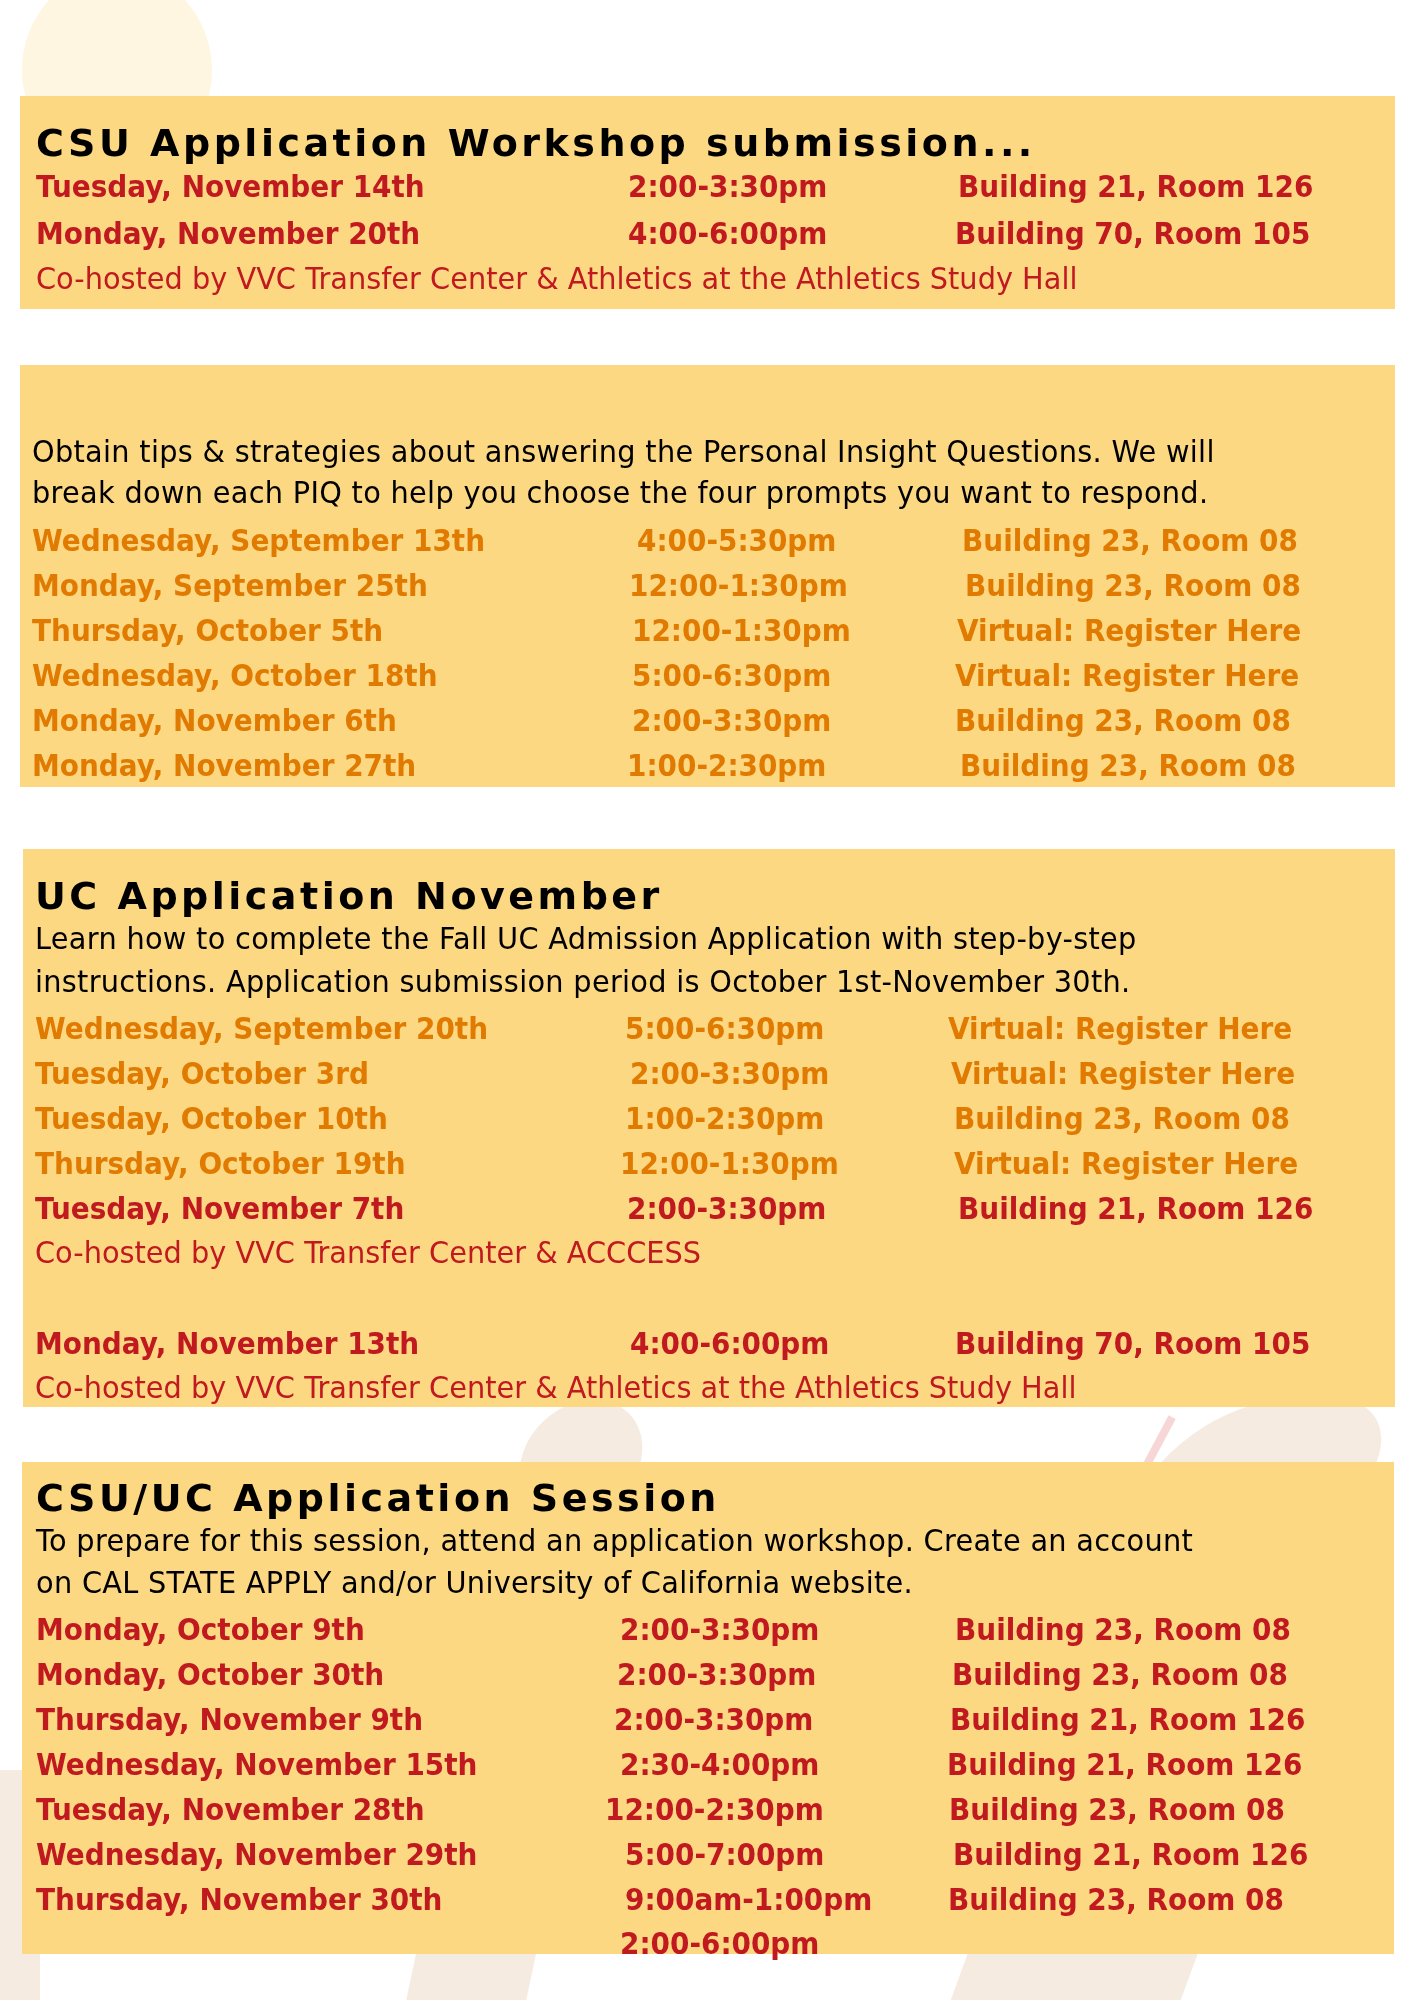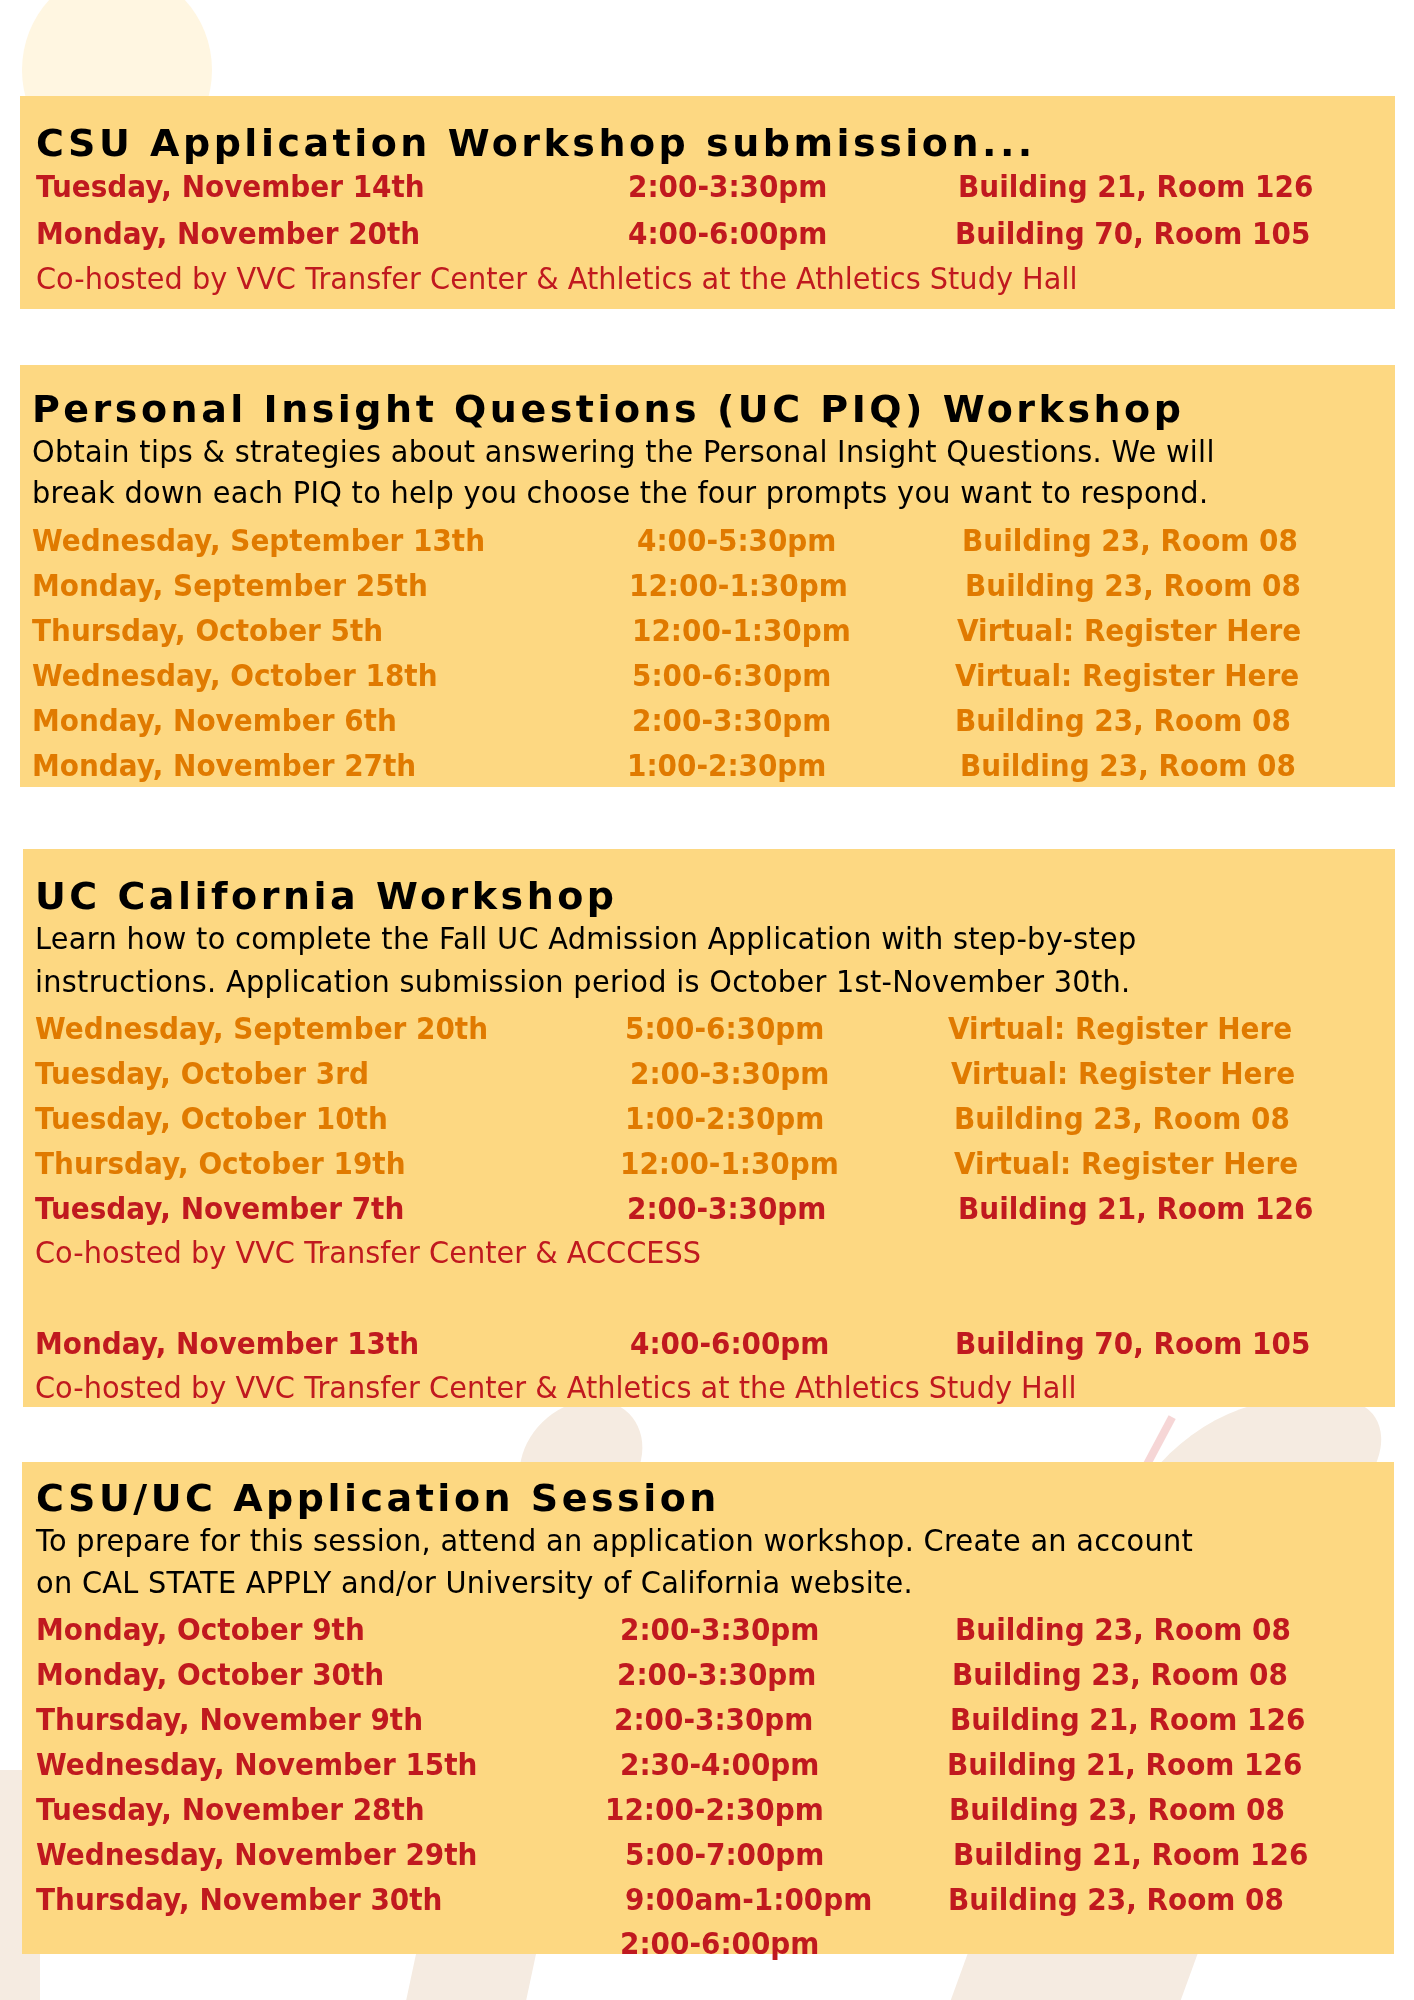--- a/index.html
+++ b/index.html
@@ -36,21 +36,20 @@
   </div>
   <div>
     <div class="line row-cell" style="left:16px; top:137px; color:#C0191F;">Monday, November 20th</div>
     <div class="line row-cell" style="left:608px; top:137px; color:#C0191F;">4:00-6:00pm</div>
     <div class="line row-cell" style="left:935px; top:137px; color:#C0191F;">Building 70, Room 105</div>
   </div>
   <div class="line cohost" style="left:16px; top:183px; color:#C0191F;">Co-hosted by VVC Transfer Center &amp; Athletics at the Athletics Study Hall</div>
 </div>
 
 <div class="box" style="left:20px; top:365px; width:1375px; height:422px;">
-  <div class="line title" style="left:12px; top:44px;">Personal Insight Questions (UC PIQ) Workshop</div>
   <div class="line desc" style="left:12px; top:87px;">Obtain tips &amp; strategies about answering the Personal Insight Questions. We will</div>
   <div class="line desc" style="left:12px; top:128px;">break down each PIQ to help you choose the four prompts you want to respond.</div>
 
   <div>
     <div class="line row-cell" style="left:12px; top:175px; color:#E07A00;">Wednesday, September 13th</div>
     <div class="line row-cell" style="left:617px; top:175px; color:#E07A00;">4:00-5:30pm</div>
     <div class="line row-cell" style="left:942px; top:175px; color:#E07A00;">Building 23, Room 08</div>
   </div>
   <div>
     <div class="line row-cell" style="left:12px; top:220px; color:#E07A00;">Monday, September 25th</div>
@@ -73,21 +72,21 @@
     <div class="line row-cell" style="left:935px; top:355px; color:#E07A00;">Building 23, Room 08</div>
   </div>
   <div>
     <div class="line row-cell" style="left:12px; top:400px; color:#E07A00;">Monday, November 27th</div>
     <div class="line row-cell" style="left:607px; top:400px; color:#E07A00;">1:00-2:30pm</div>
     <div class="line row-cell" style="left:940px; top:400px; color:#E07A00;">Building 23, Room 08</div>
   </div>
 </div>
 
 <div class="box" style="left:23px; top:849px; width:1372px; height:558px;">
-  <div class="line title" style="left:12px; top:47px;">UC California Workshop</div>
+  <div class="line title" style="left:12px; top:47px;">UC Application November</div>
   <div class="line desc" style="left:12px; top:90px;">Learn how to complete the Fall UC Admission Application with step-by-step</div>
   <div class="line desc" style="left:12px; top:133px;">instructions. Application submission period is October 1st-November 30th.</div>
 
   <div>
     <div class="line row-cell" style="left:12px; top:179px; color:#E07A00;">Wednesday, September 20th</div>
     <div class="line row-cell" style="left:602px; top:179px; color:#E07A00;">5:00-6:30pm</div>
     <div class="line row-cell" style="left:925px; top:179px; color:#E07A00;">Virtual: Register Here</div>
   </div>
   <div>
     <div class="line row-cell" style="left:12px; top:224px; color:#E07A00;">Tuesday, October 3rd</div>

